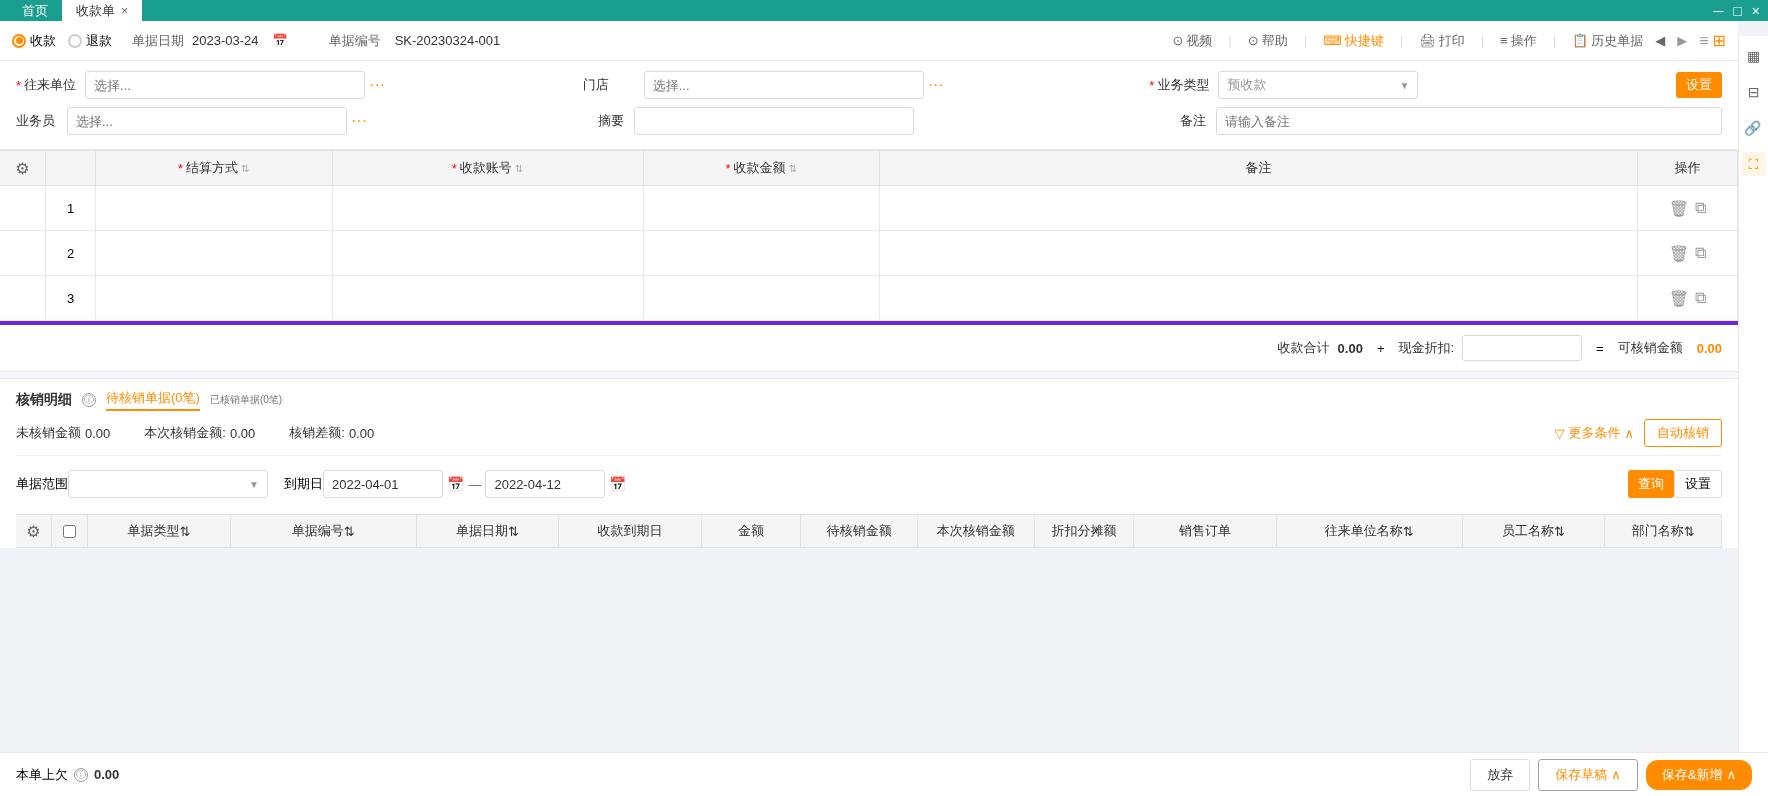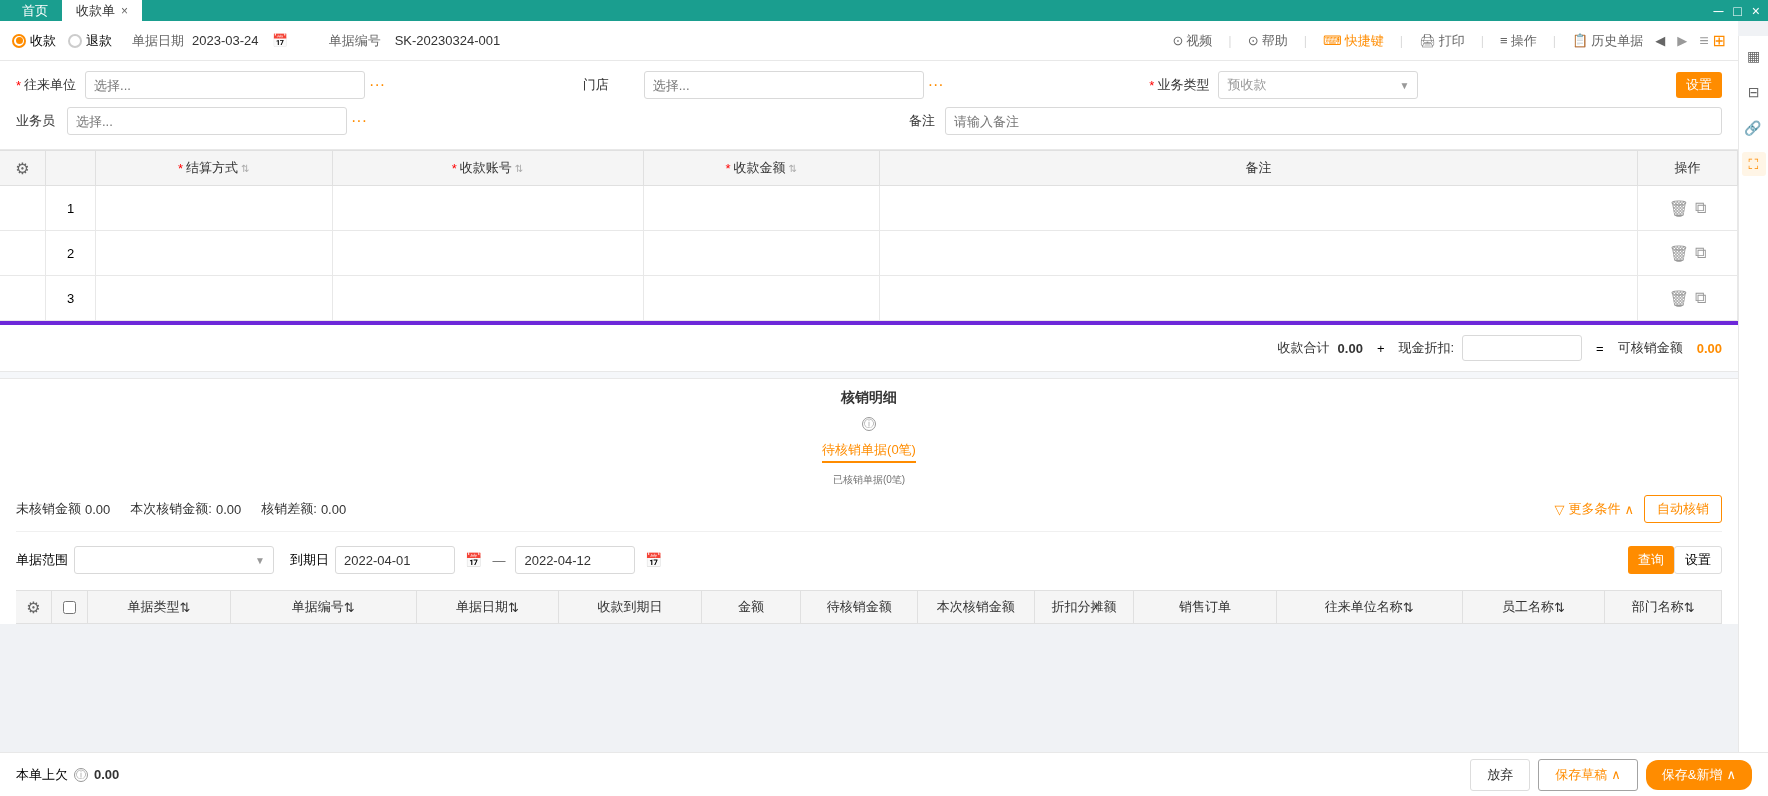--- a/index.html
+++ b/index.html
@@ -92,39 +92,39 @@
     .sum-label { color: #333; }
     .sum-value { color: #333; font-weight: bold; }
     .orange-value { color: #ff8c00; font-weight: bold; }
     .discount-input { width: 120px; height: 26px; border: 1px solid #d9d9d9; border-radius: 3px; padding: 0 6px; }
 
     
     .section-divider { background: #f5f7fa; height: 8px; border-top: 1px solid #e8e8e8; border-bottom: 1px solid #e8e8e8; }
 
     
     .writeoff-section { background: #fff; padding: 10px 16px 0; }
-    .writeoff-title { display: flex; align-items: center; gap: 10px; margin-bottom: 8px; flex-direction: column; }
+    .writeoff-title { display: flex; align-items: center; gap: 10px; margin-bottom: 8px; }
     .section-title { font-size: 14px; font-weight: bold; color: #333; }
     .info-icon { width: 14px; height: 14px; border-radius: 50%; border: 1px solid #999; color: #999; font-size: 10px; display: inline-flex; align-items: center; justify-content: center; cursor: pointer; }
     .tab-link { color: #ff8c00; cursor: pointer; font-size: 13px; border-bottom: 2px solid #ff8c00; padding-bottom: 2px; }
     .tab-link-inactive { color: #737373; cursor: pointer; font-size: 10px; }
 
-    .writeoff-stats { display: flex; align-items: center; gap: 20px; margin-bottom: 8px; font-size: 13px; color: #333; }
+    .writeoff-stats { display: flex; align-items: center; gap: 34px; margin-bottom: 8px; font-size: 13px; color: #333; }
     .writeoff-stats .stat-item { display: flex; align-items: center; gap: 4px; }
 
     .writeoff-toolbar {
       display: flex; align-items: center; justify-content: flex-end; gap: 10px; margin-bottom: 8px;
     }
     .filter-btn { color: #ff8c00; cursor: pointer; font-size: 13px; display: flex; align-items: center; gap: 4px; }
     .btn-auto { background: #fff; border: 1px solid #ff8c00; color: #ff8c00; border-radius: 3px; padding: 4px 12px; cursor: pointer; font-size: 13px; }
 
     .filter-row {
       display: flex; align-items: center; gap: 16px; margin-bottom: 8px; padding: 8px 0;
     }
-    .filter-field { display: flex; align-items: center; gap: 6px; font-size: 13px; }
+    .filter-field { display: flex; align-items: center; font-size: 13px; }
     .filter-select {
       width: 200px; height: 28px; border: 1px solid #d9d9d9; border-radius: 3px;
       padding: 0 8px; display: flex; align-items: center; justify-content: space-between; cursor: pointer;
     }
     .date-input { width: 120px; height: 28px; border: 1px solid #d9d9d9; border-radius: 3px; padding: 0 8px; font-size: 13px; color: #333; }
     .date-icon { color: #999; cursor: pointer; font-size: 14px; margin-left: 4px; }
     .date-sep { color: #666; margin: 0 4px; }
 
     
     .lower-table-header {
@@ -266,20 +266,24 @@
     </div>
     <div class="form-row">
 
       <div class="form-field">
         <label style="min-width:45px;">业务员</label>
         <input class="form-input" type="text" style="margin-left: 6px; max-width: 280px;" placeholder="选择...">
         <span class="ellipsis-btn">···</span>
       </div>
       <div class="form-field-gap"></div>
 
+      <div class="form-field">
+        <label style="min-width:30px;">摘要</label>
+        <input class="form-input" type="text" style="margin-left: 6px; max-width: 280px;">
+      </div>
       <div class="form-field-gap"></div>
 
       <div class="form-field">
         <label style="min-width:30px;">备注</label>
         <input class="form-input" type="text" style="margin-left: 6px; flex: 1 1 0%;" placeholder="请输入备注">
       </div>
     </div>
   </div>
 
   <div class="table-area">

